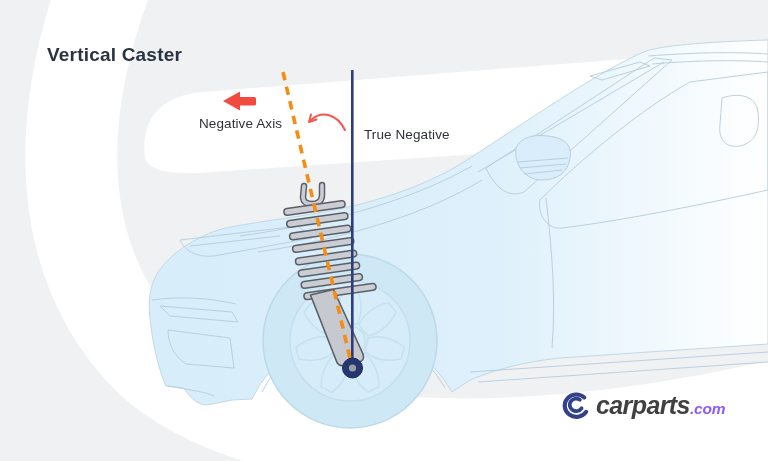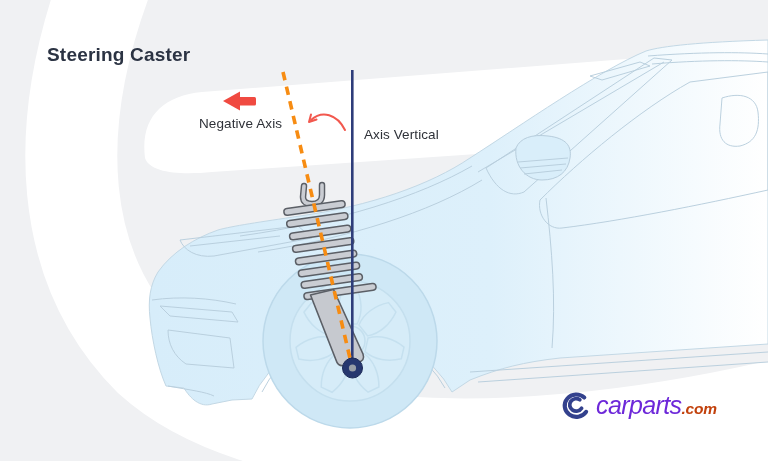--- a/index.html
+++ b/index.html
@@ -16,24 +16,24 @@
     position:absolute;left:47px;top:44px;
     font-size:19px;font-weight:700;color:#2b3343;letter-spacing:.2px;
   }
   #steering-axis-label{left:199px;top:116px;}
   #true-vertical-label{left:364px;top:127px;}
   #logo{
     position:absolute;left:556px;top:389px;display:flex;align-items:flex-start;
   }
   #logo-text{display:flex;align-items:baseline;margin-left:4px;margin-top:2px;}
   #logo-brand{
-    font-size:25px;font-weight:400;font-style:italic;color:#6d28d9;letter-spacing:-0.6px;
+    font-size:25px;font-weight:700;font-style:italic;color:#404040;letter-spacing:-0.6px;
   }
   #logo-suffix{
-    font-size:15.5px;font-weight:700;font-style:italic;color:#c2410c;letter-spacing:-0.2px;
+    font-size:15.5px;font-weight:700;font-style:italic;color:#8b5cf6;letter-spacing:-0.2px;
   }
   
   .carline{fill:none;stroke:#b7cddc;stroke-width:1;opacity:.95;}
   .coil-o{stroke:#5b5f66;stroke-width:8.2;stroke-linecap:round;}
   .coil-i{stroke:#cacdd3;stroke-width:5.2;stroke-linecap:round;}
 </style>
 </head>
 <body>
 
 <div id="stage">
@@ -151,23 +151,23 @@
       <polygon points="223,101 240,91.5 240,110.5"></polygon>
       <rect x="238" y="97" width="18" height="8.5" rx="1.5"></rect>
     </g>
 
     <g fill="none" stroke="#f2584e" stroke-width="2" stroke-linecap="round">
       <path d="M 345,130 C 337,114 322,110 311,120"></path>
       <path d="M 309,122 L 316.5,119.5 M 309,122 L 311,114.5"></path>
     </g>
   </svg>
 
-  <div id="page-title">Steering Caster</div>
+  <div id="page-title">Vertical Caster</div>
   <div id="steering-axis-label" class="label">Negative Axis</div>
-  <div id="true-vertical-label" class="label">Axis Vertical</div>
+  <div id="true-vertical-label" class="label">True Negative</div>
 
   <div id="logo">
     <svg width="36" height="34" viewBox="0 0 40 38">
       <g fill="none" stroke="#33418d" stroke-linecap="round">
         <path d="M 33.5,25.5 A 13,12.5 0 1 1 31.5,9.5" stroke-width="4.6"></path>
         <path d="M 28.5,21.5 A 7.2,7 0 1 1 26.5,12" stroke-width="4.2"></path>
       </g>
     </svg>
     <div id="logo-text">
       <span id="logo-brand">carparts</span>

